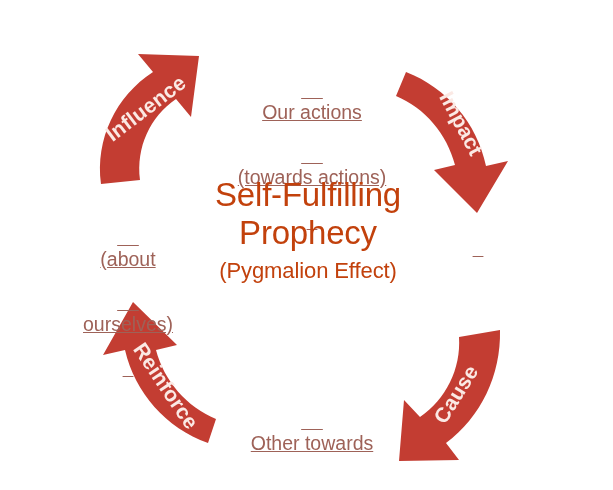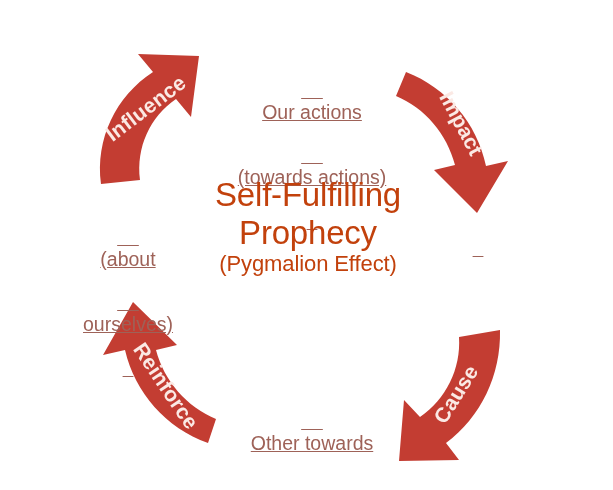--- a/index.html
+++ b/index.html
@@ -75,20 +75,21 @@
   #center-title {
     font-family: "Liberation Sans", sans-serif;
     font-size: 33px;
     line-height: 1.14;
     letter-spacing: -0.2px;
     white-space: pre;
   }
   #center-subtitle {
     font-family: "Liberation Sans", sans-serif;
     font-size: 22px;
+    margin-top: 7px;
     letter-spacing: -0.1px;
   }
 </style>
 </head>
 <body>
 
 <div id="canvas">
 
   <svg id="cycle-svg" viewBox="0 0 613 490">
 

